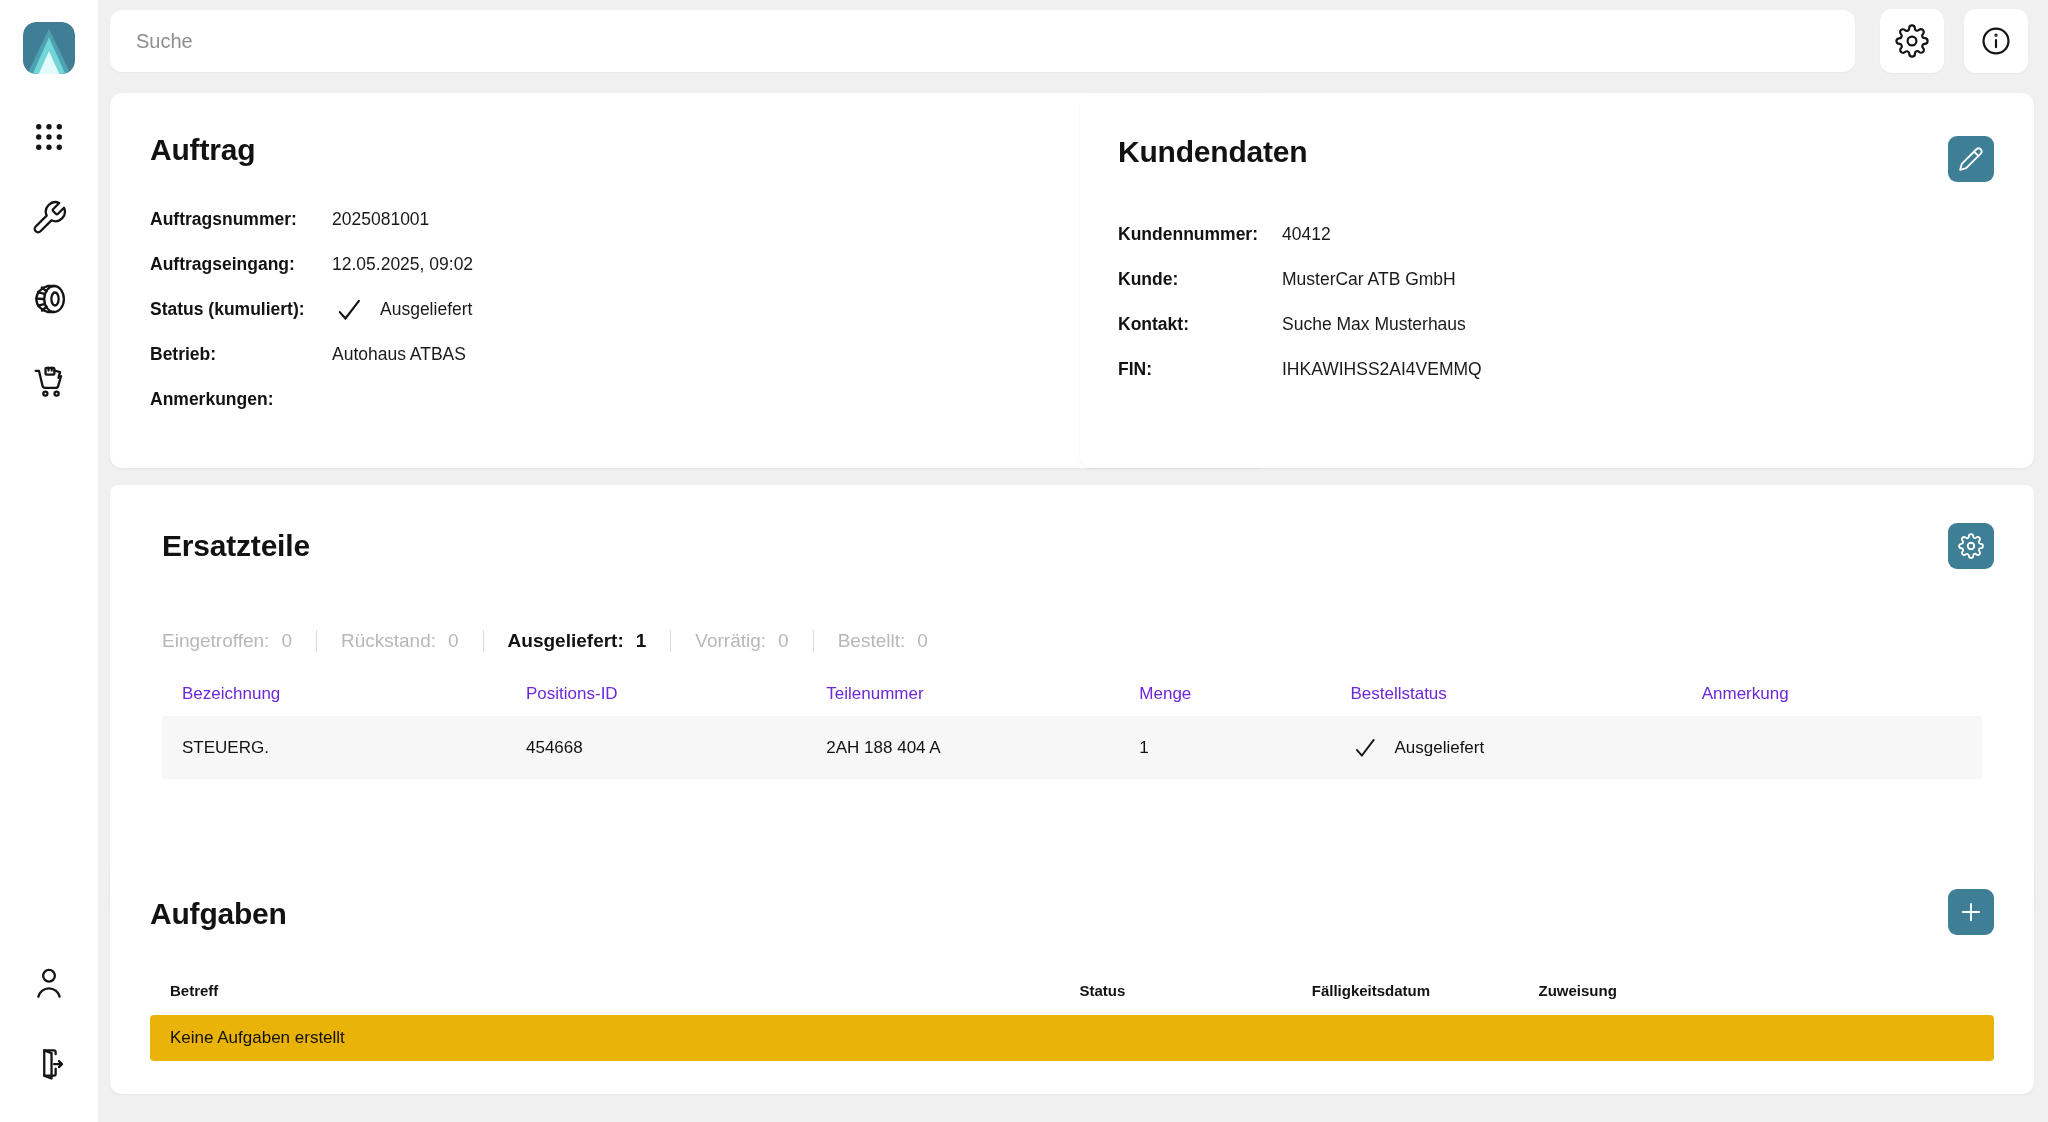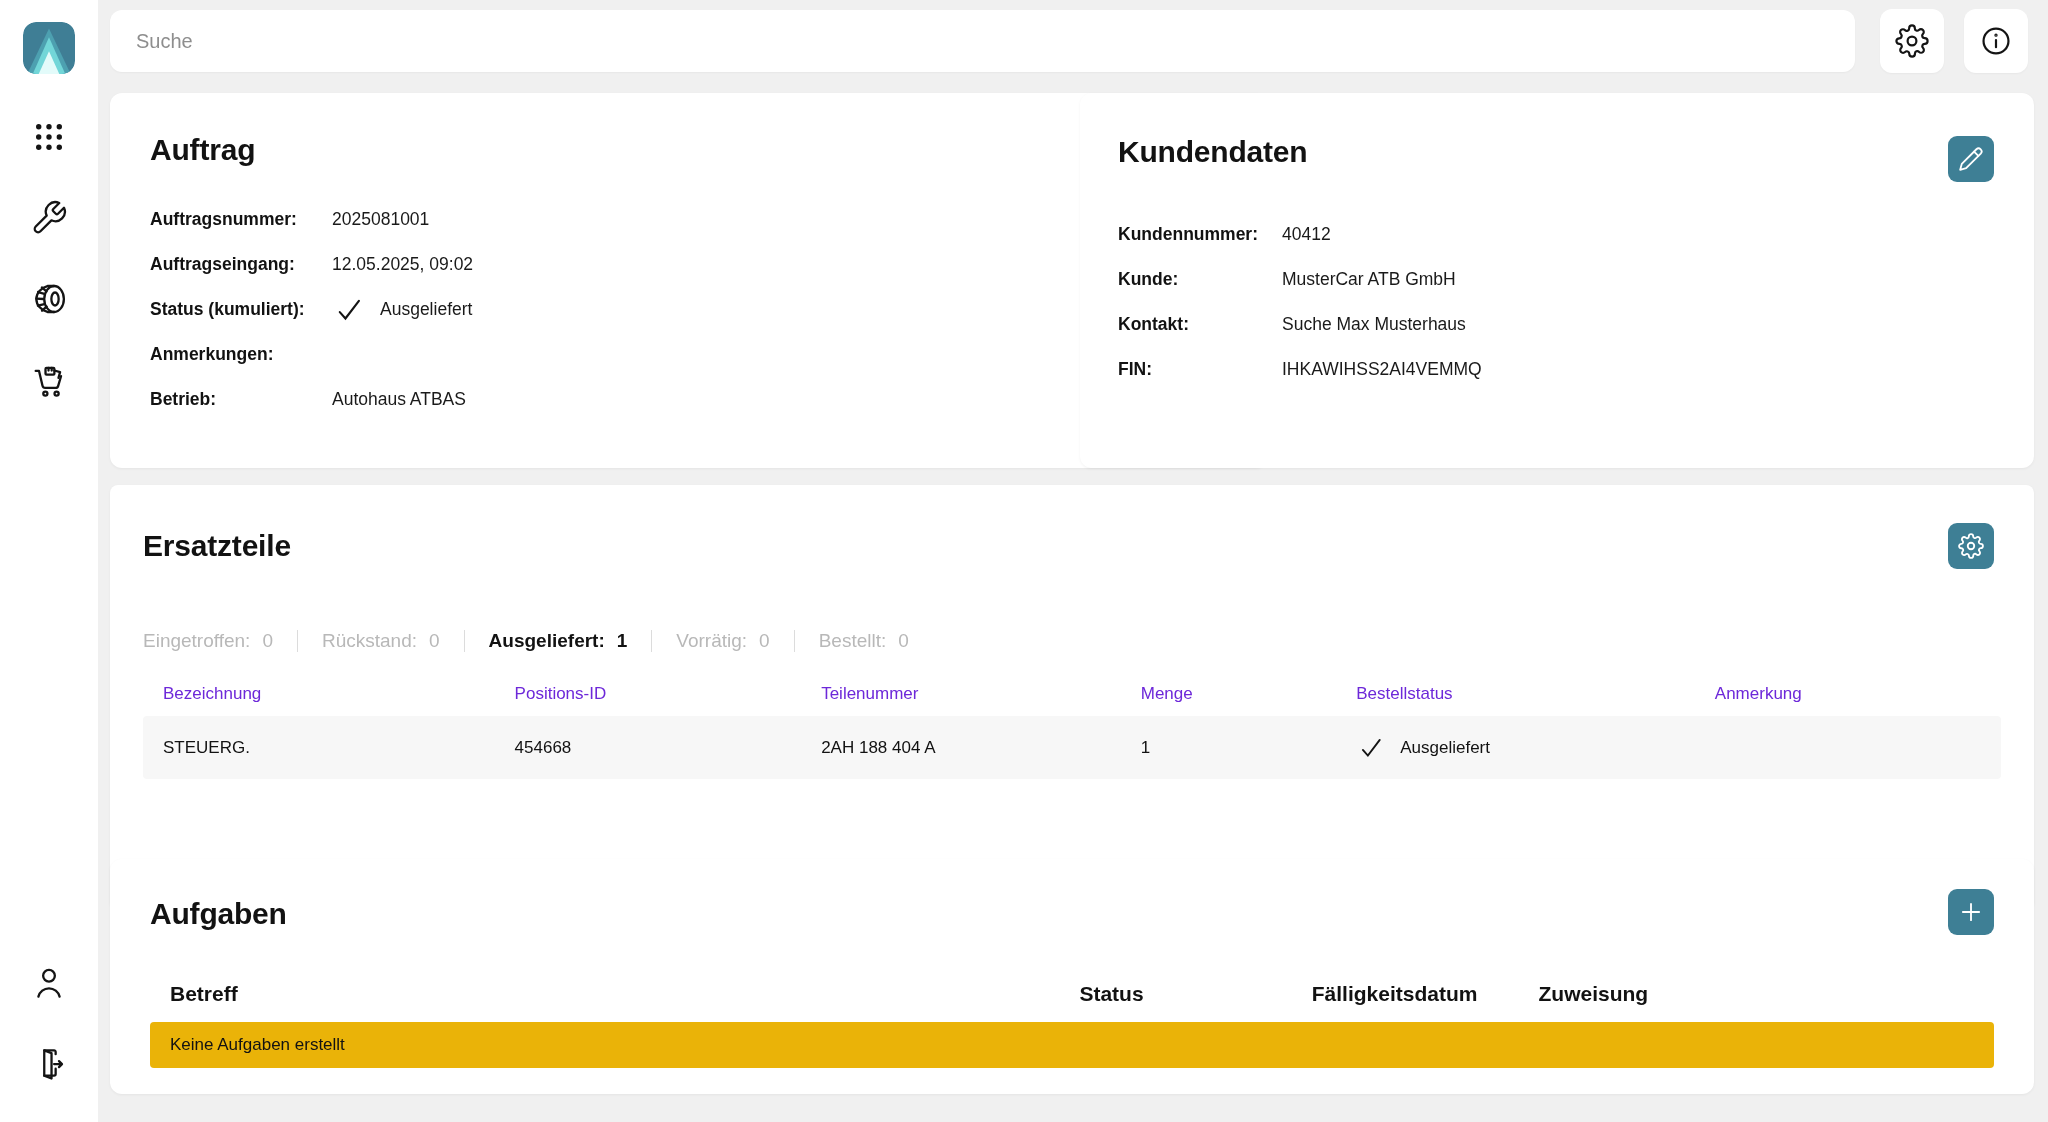--- a/index.html
+++ b/index.html
@@ -24,21 +24,21 @@
   .topbtn { position:absolute; top:9px; width:64px; height:64px; background:#fff; border-radius:12px;
             display:flex; align-items:center; justify-content:center; cursor:pointer; box-shadow:0 1px 2px rgba(0,0,0,.04); }
   .topbtn svg { width:34px; height:34px; stroke:#141414; fill:none; stroke-width:1.55; stroke-linecap:round; stroke-linejoin:round; }
   .btn-gear { left:1880px; }
   .btn-info { left:1964px; }
 
   
   .card { position:absolute; background:#fff; border-radius:12px; box-shadow:0 1px 3px rgba(0,0,0,.05); }
   .card-auftrag { left:110px; top:93px;  width:1157px;  height:375px; padding:0 40px; }
   .card-kunden  { left:1080px; top:93px; width:954px;  height:375px; padding:0 38px; }
-  .card-ersatz  { left:110px; top:485px; width:1924px; height:424px; padding:0 33px;border-radius:8px; }
+  .card-ersatz  { left:110px; top:485px; width:1924px; height:424px; padding:0 52px;border-radius:8px; }
   .card-aufgaben{ left:110px; top:859px; width:1924px; height:235px; padding:0 40px; }
   .card h2 { font-size:30px; font-weight:700; letter-spacing:-.2px; color:#121212; }
   .card-auftrag h2 { padding-top:40px; }
   .card-kunden h2 { padding-top:42px; }
   .card-ersatz h2 { padding-top:44px; }
   .card-aufgaben h2 { padding-top:38px; }
 
   .sq-btn { position:absolute; width:46px; height:46px; border-radius:9px; display:flex; align-items:center;
             justify-content:center; cursor:pointer; }
   .sq-btn svg { width:26px; height:26px; stroke:#fff; fill:none; stroke-width:1.7; stroke-linecap:round; stroke-linejoin:round; }
@@ -66,21 +66,21 @@
   
   .pt-head { margin-top:32px; display:grid; grid-template-columns:20% 16.5% 17.2% 11.6% 19.3% 15.4%;
              font-size:17px; font-weight:500; color:#6d28d9; }
   .pt-row  { margin-top:12px; display:grid; grid-template-columns:20% 16.5% 17.2% 11.6% 19.3% 15.4%;
              align-items:center; height:63px; background:#f7f7f7; border-radius:4px; font-size:17px; cursor:pointer; }
   .pt-head > div:first-child, .pt-row > div:first-child { padding-left:20px; }
   .cell-status { display:flex; align-items:center; gap:14px; }
   .check-sm { width:30px; height:30px; flex:none; }
 
   .tk-head { margin-top:51px; display:grid; grid-template-columns:50.4% 12.6% 12.3% 24.7%;
-             font-size:21px; font-weight:700; color:#121212; }
+             font-size:15px; font-weight:700; color:#121212; }
   .tk-row  { margin-top:16px; display:flex; align-items:center; height:46px; background:#eab308;
              border-radius:4px; font-size:17px; padding-left:20px; }
   .tk-head > div:first-child { padding-left:20px; }
 </style>
 </head>
 <body>
 
 <div id="app">
 
   <div class="sidebar">
@@ -191,26 +191,26 @@
         <span class="fvalue">12.05.2025, 09:02</span>
       </div>
       <div class="frow">
         <span class="flabel">Status (kumuliert):</span>
         <svg class="check-md" viewBox="0 0 24 24">
           <path d="M5.5 13.5 L9.5 18 L19 5.5"></path>
         </svg>
         <span class="fvalue">Ausgeliefert</span>
       </div>
       <div class="frow">
+        <span class="flabel">Betrieb:</span>
+        <span class="fvalue">Autohaus ATBAS</span>
+      </div>
+      <div class="frow">
         <span class="flabel">Anmerkungen:</span>
         <span class="fvalue"></span>
-      </div>
-      <div class="frow">
-        <span class="flabel">Betrieb:</span>
-        <span class="fvalue">Autohaus ATBAS</span>
       </div>
     </div>
   </div>
 
   <div class="card card-kunden">
     <h2>Kundendaten</h2>
     <div class="sq-btn" style="top:43px; right:40px; background:#3E7F95;">
       <svg viewBox="0 0 24 24">
         <path d="M17 3a2.83 2.83 0 0 1 4 4L7.5 20.5 2 22l1.5-5.5L17 3z"></path>
         <path d="M14.8 5.2 l4 4"></path>

